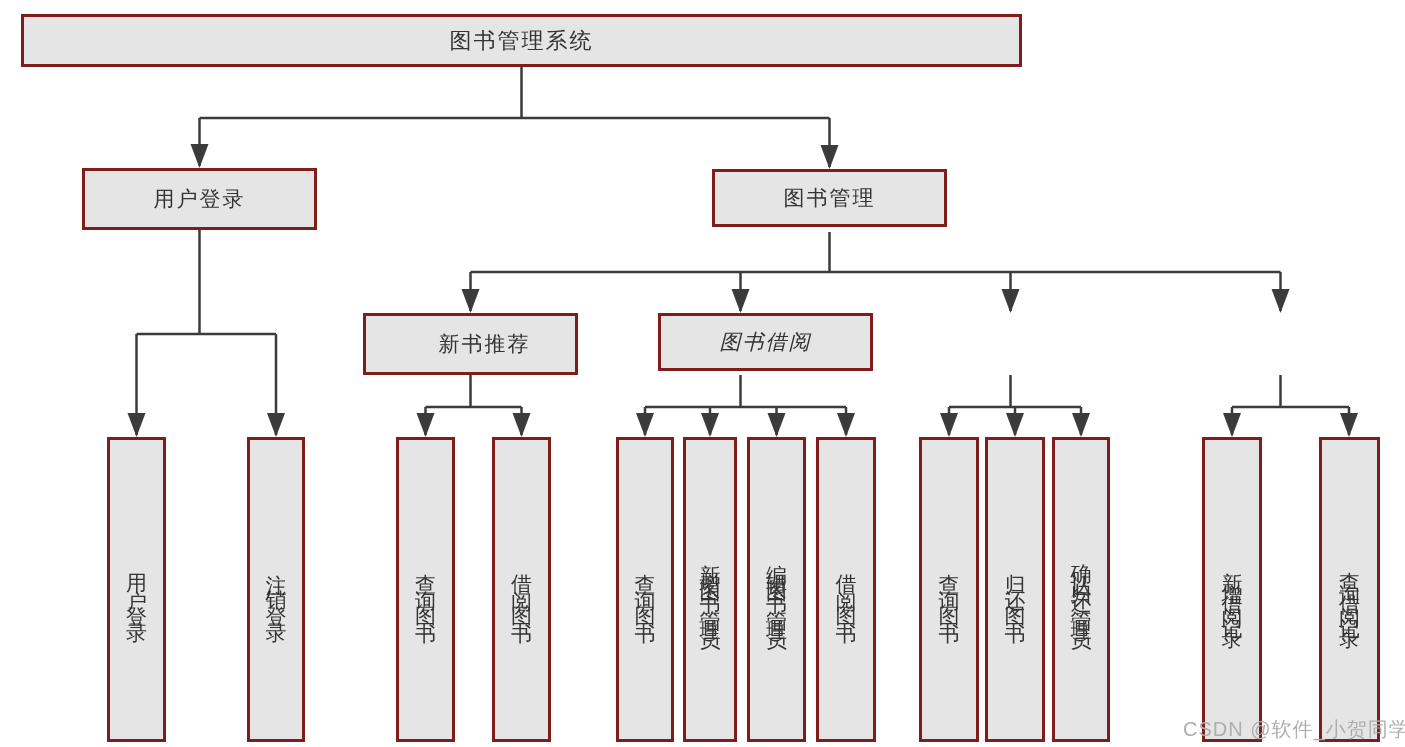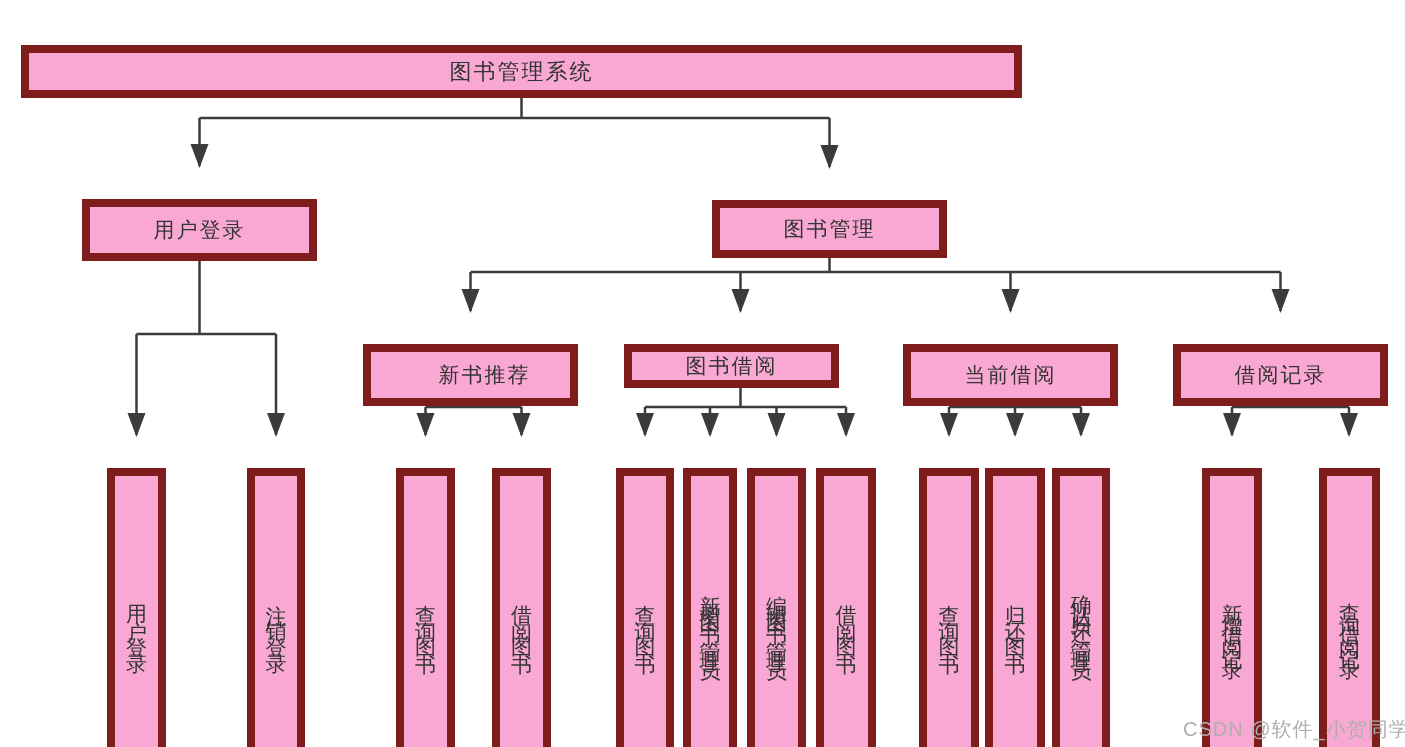--- a/index.html
+++ b/index.html
@@ -7,29 +7,28 @@
     position:relative;
     width:1405px;height:747px;
     background:#fff;
     font-family:"Liberation Sans","DejaVu Sans",sans-serif;
     overflow:hidden;
   }
   #wires{position:absolute;left:0;top:0;z-index:1;}
   .node{
     position:absolute;
     box-sizing:border-box;
-    background:#f9a8d4;
-    border:8px solid #7f1d1d;
+    background:#e5e5e5;
+    border:3px solid #7f1d1d;
     color:#333;
     display:flex;align-items:center;justify-content:center;
     z-index:2;
     font-size:21px;
     letter-spacing:2px;
     white-space:nowrap;
-    margin-top:31px;
   }
   .root-node{font-size:22px;}
   .v-node{
     writing-mode:vertical-rl;
     text-orientation:mixed;
   }
   .v4{letter-spacing:0.78em;}
   .v6{letter-spacing:0.55em;}
   .v9{letter-spacing:0.45em;}
   #watermark{
@@ -86,23 +85,21 @@
       <polygon points="1340,413 1358,413 1349,437"></polygon>
     </g>
   </svg>
 
   <div class="node root-node" style="left:21px;top:14px;width:1001px;height:53px;">图书管理系统</div>
 
   <div class="node" style="left:82px;top:168px;width:235px;height:62px;">用户登录</div>
   <div class="node" style="left:712px;top:169px;width:235px;height:58px;">图书管理</div>
 
   <div class="node" style="left:363px;top:313px;width:215px;height:62px;padding-left:28px;">新书推荐</div>
-  <div class="node" style="left:624px;top:313px;width:215px;height:44px;">图书借阅</div>
-  <div class="node" style="left:903px;top:313px;width:215px;height:62px;">当前借阅</div>
-  <div class="node" style="left:1173px;top:313px;width:215px;height:62px;">借阅记录</div>
+  <div class="node" style="left:658px;top:313px;width:215px;height:58px;font-style:italic;">图书借阅</div>
 
   <div class="node v-node v4" style="left:107px;top:437px;width:59px;height:305px;">用户登录</div>
   <div class="node v-node v4" style="left:247px;top:437px;width:58px;height:305px;">注销登录</div>
 
   <div class="node v-node v4" style="left:396px;top:437px;width:59px;height:305px;">查询图书</div>
   <div class="node v-node v4" style="left:492px;top:437px;width:59px;height:305px;">借阅图书</div>
 
   <div class="node v-node v4" style="left:616px;top:437px;width:58px;height:305px;">查询图书</div>
   <div class="node v-node v9" style="left:683px;top:437px;width:54px;height:305px;">新增图书（管理员）</div>
   <div class="node v-node v9" style="left:747px;top:437px;width:59px;height:305px;">编辑图书（管理员）</div>

